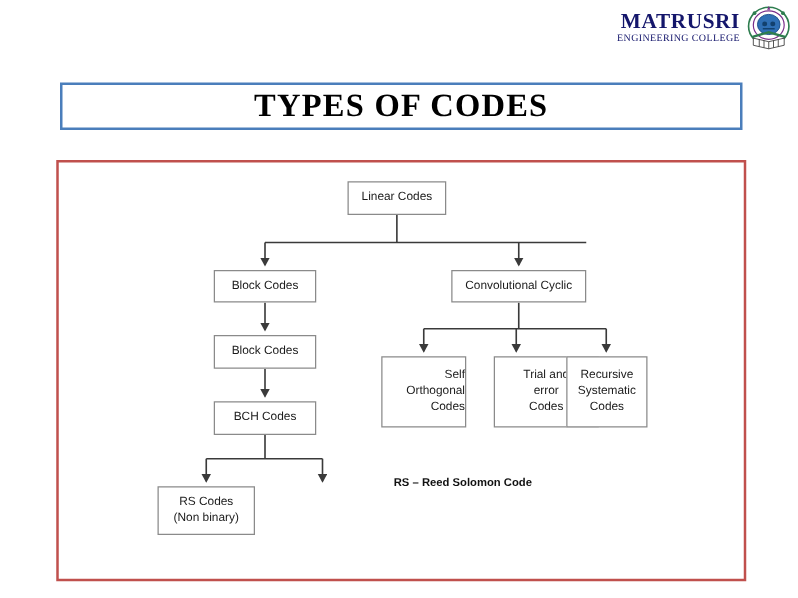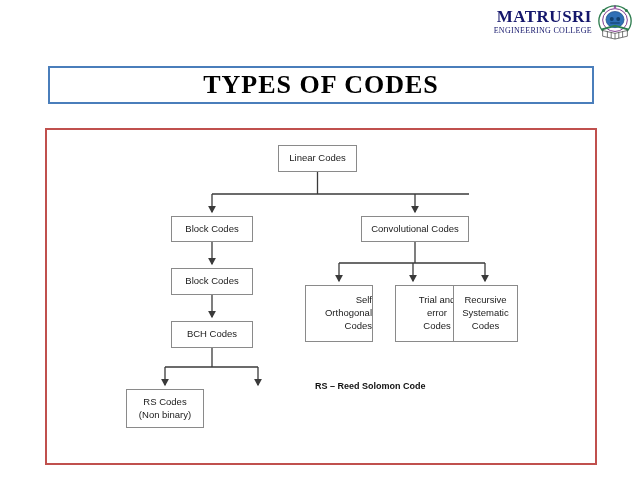--- a/index.html
+++ b/index.html
@@ -150,21 +150,21 @@
 
     <div class="node" id="n-linear">
       <span>Linear Codes</span>
     </div>
 
     <div class="node" id="n-block">
       <span>Block Codes</span>
     </div>
 
     <div class="node" id="n-conv">
-      <span>Convolutional Codes</span>
+      <span>Convolutional Cyclic</span>
     </div>
 
     <div class="node" id="n-cyclic">
       <span>Block Codes</span>
     </div>
 
     <div class="node" id="n-bch">
       <span>BCH Codes</span>
     </div>
 

